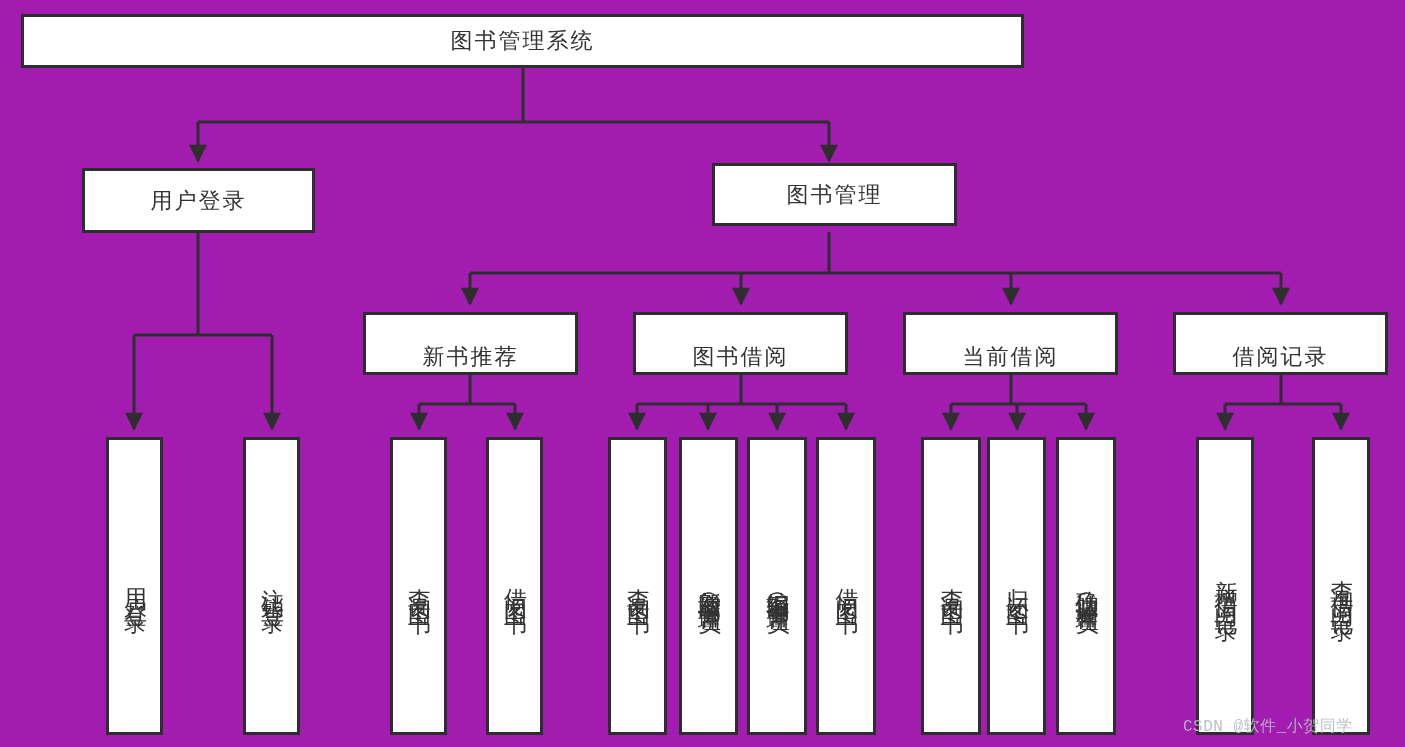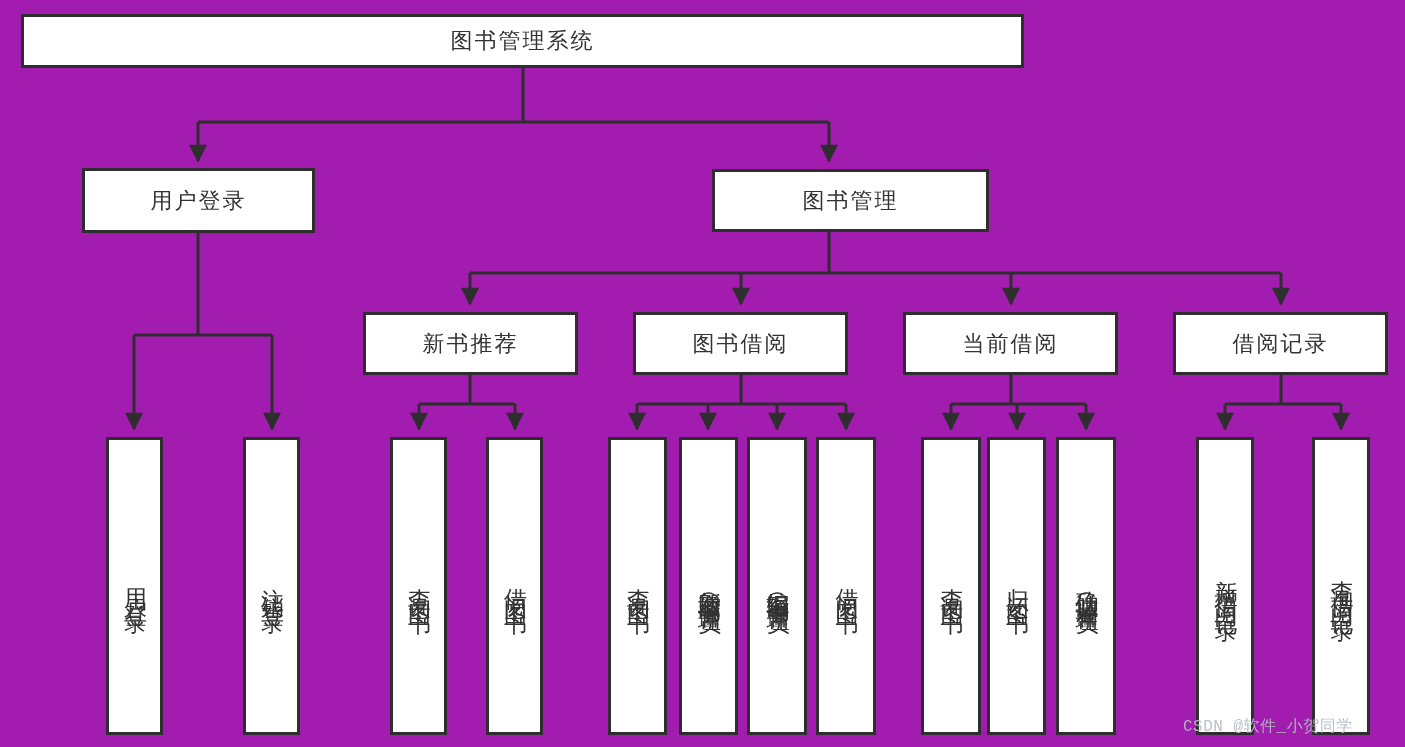--- a/index.html
+++ b/index.html
@@ -14,22 +14,22 @@
   }
   .hlabel{font-size:22px;letter-spacing:2px;color:#333333;white-space:nowrap;}
   .vtext{
     writing-mode:vertical-lr;text-orientation:mixed;font-size:23px;letter-spacing:8px;
     color:#333333;white-space:nowrap;
   }
   .vtext.tight{letter-spacing:3px;}
   
   .root   {left:21px;  top:14px;  width:1003px;height:54px;}
   .n-user {left:82px;  top:168px; width:233px; height:65px;}
-  .n-mgmt {left:712px; top:169px; width:277px; height:63px;text-align:right;}
-  .lvl3   {top:312px;  height:63px;width:215px;}
+  .n-mgmt {left:712px; top:163px; width:245px; height:63px;text-align:right;}
+  .lvl3   {top:312px;  height:63px;width:215px;align-items:flex-end;}
   .n-nbr  {left:363px;}
   .n-bb   {left:633px;}
   .n-cb   {left:903px;}
   .n-br   {left:1173px;}
   .leaf   {top:437px;  height:298px;}
   .l1 {left:106px; width:57px;}
   .l2 {left:243px; width:57px;}
   .l3 {left:390px; width:57px;}
   .l4 {left:486px; width:57px;}
   .l5 {left:608px; width:59px;}

